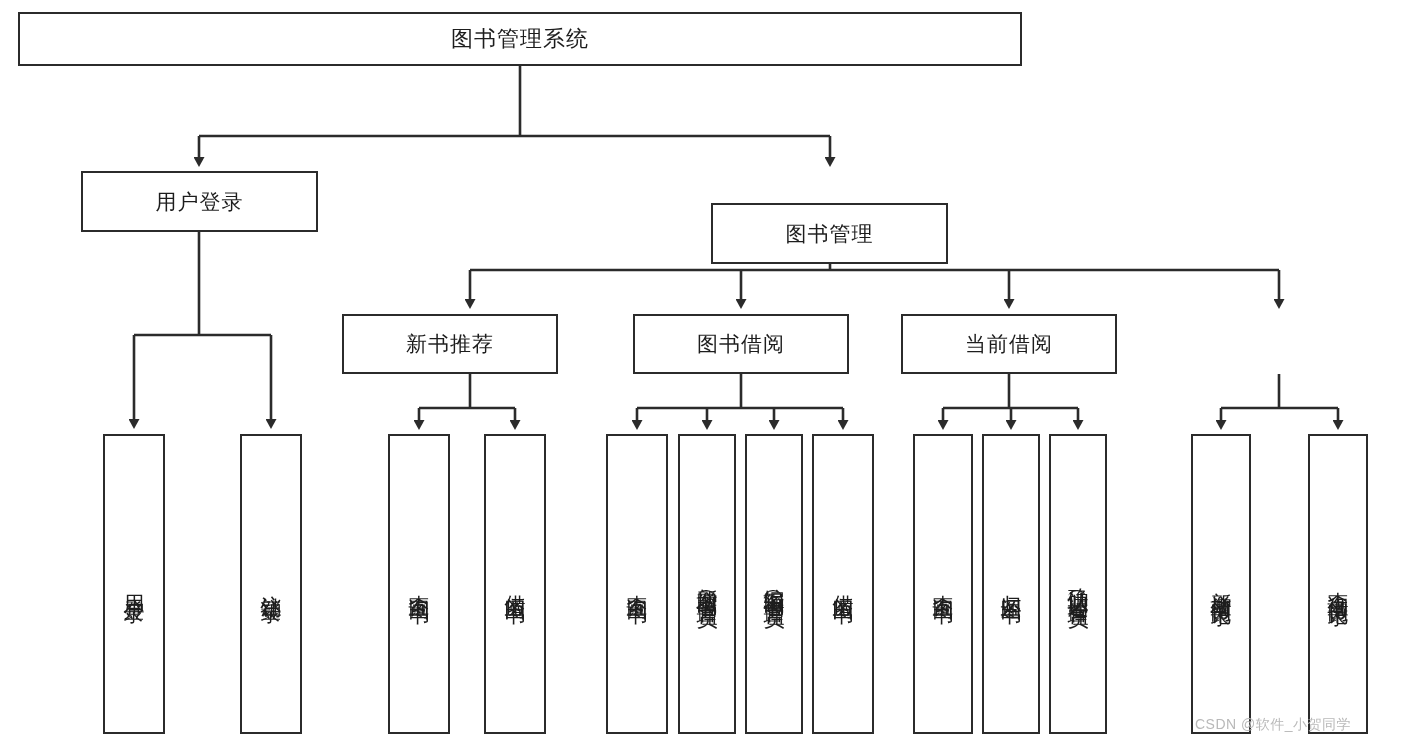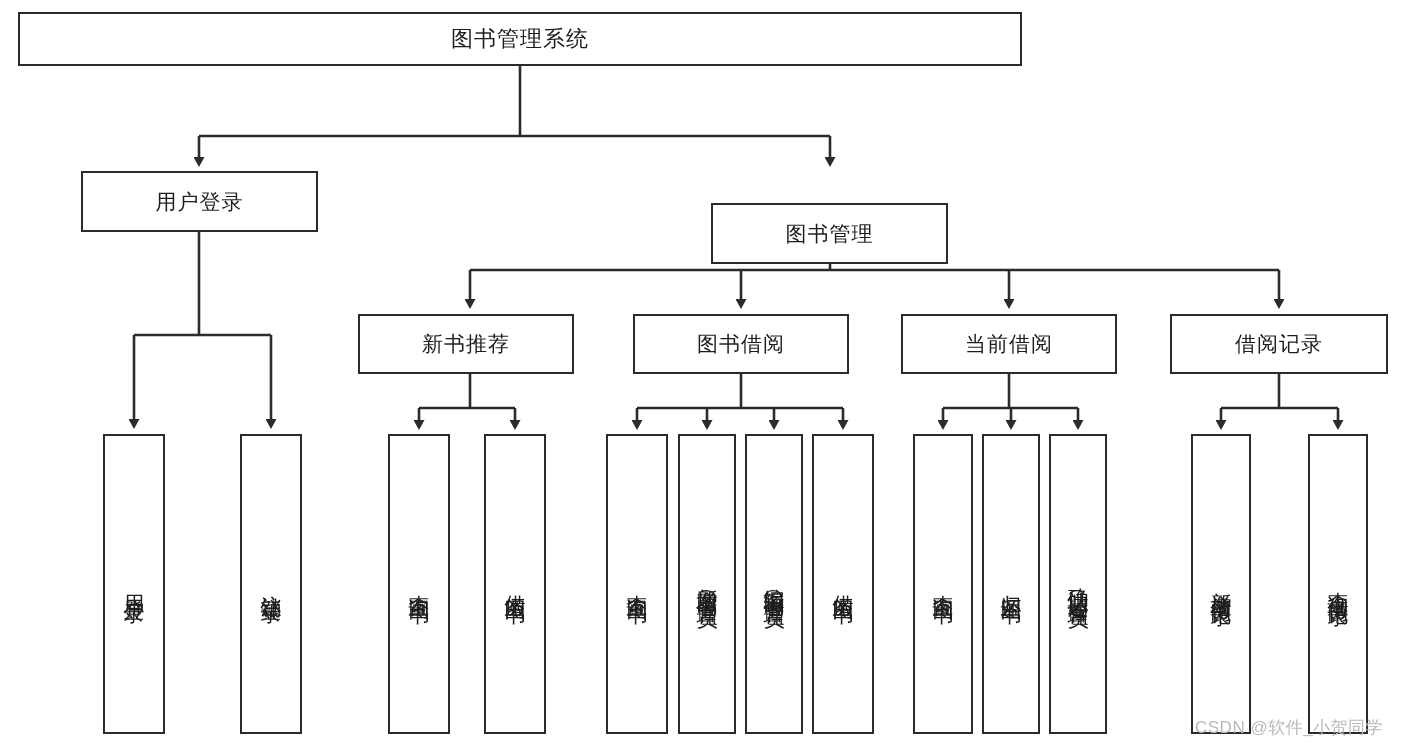--- a/index.html
+++ b/index.html
@@ -54,21 +54,21 @@
     justify-content: center;
   }
   .node.vert .vtext {
     writing-mode: vertical-rl;
     text-orientation: upright;
     display: block;
     white-space: nowrap;
   }
   .watermark {
     position: absolute;
-    font-size: 17px;
+    font-size: 14px;
     color: #b9b9b9;
     letter-spacing: 0.5px;
     white-space: nowrap;
   }
 </style>
 </head>
 <body>
 
 <div id="canvas">
 
@@ -128,31 +128,28 @@
     <span>图书管理系统</span>
   </div>
 
   <div class="node horiz" style="left:81px; top:171px; width:237px; height:61px;">
     <span>用户登录</span>
   </div>
   <div class="node horiz" style="left:711px; top:171px; width:237px; height:61px;margin-top:32px;">
     <span>图书管理</span>
   </div>
 
-  <div class="node horiz" style="left:358px; top:314px; width:216px; height:60px;">
+  <div class="node horiz" style="left:342px; top:314px; width:216px; height:60px;">
     <span>新书推荐</span>
   </div>
   <div class="node horiz" style="left:901px; top:314px; width:216px; height:60px;">
     <span>当前借阅</span>
   </div>
   <div class="node horiz" style="left:633px; top:314px; width:216px; height:60px;">
     <span>图书借阅</span>
-  </div>
-  <div class="node horiz" style="left:1170px; top:314px; width:218px; height:60px;">
-    <span>借阅记录</span>
   </div>
 
   <div class="node vert" style="left:103px; top:434px; width:62px; height:300px;">
     <span class="vtext">用户登录</span>
   </div>
   <div class="node vert" style="left:240px; top:434px; width:62px; height:300px;">
     <span class="vtext">注销登录</span>
   </div>
 
   <div class="node vert" style="left:388px; top:434px; width:62px; height:300px;">

